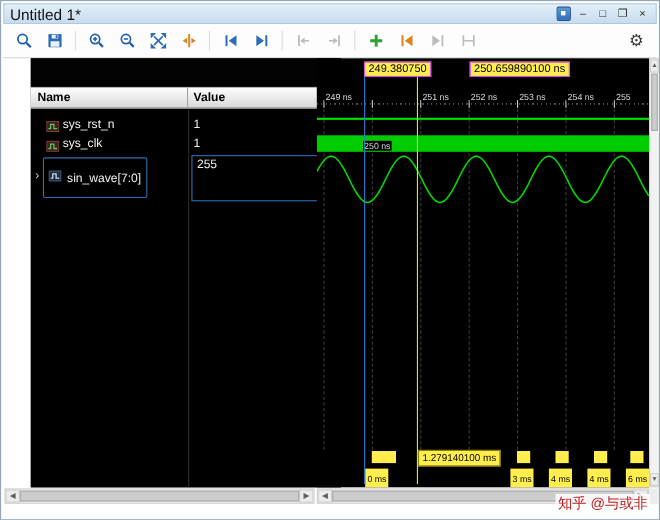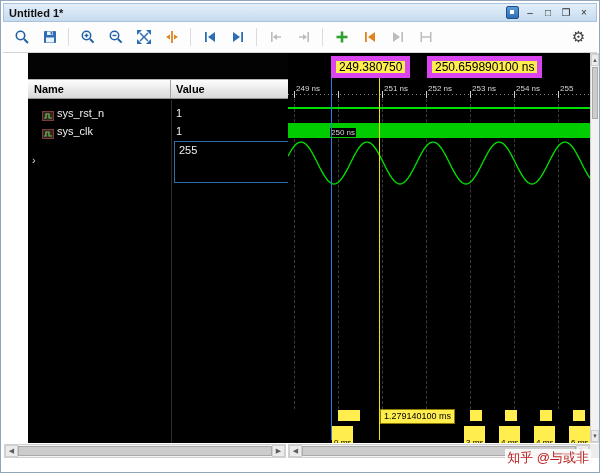--- a/index.html
+++ b/index.html
@@ -2,21 +2,21 @@
 <html><head>
 <meta charset="utf-8">
 <style>
   html,body{margin:0;padding:0;background:#e9e9e9;font-family:"Liberation Sans",sans-serif;}
   #window{position:relative;width:600px;height:473px;background:#ffffff;border:1px solid #93a5b8;box-sizing:border-box;overflow:hidden;}
 
   
   .titlebar{position:absolute;left:2px;top:2px;right:2px;height:19px;
     background:linear-gradient(#e4eff9,#c6dbef);border:1px solid #a9c3dc;box-sizing:border-box;
     display:flex;align-items:center;padding:0 5px;}
-  .title-text{font-size:11px;font-weight:bold;color:#111;flex:1;}
+  .title-text{font-size:14px;font-weight:normal;color:#111;flex:1;}
   .win-controls{display:flex;align-items:center;gap:4px;}
   .win-btn{width:14px;height:13px;display:flex;align-items:center;justify-content:center;
     font-size:10px;color:#2c2c2c;cursor:default;line-height:1;}
   .app-mini-icon{width:11px;height:11px;background:linear-gradient(#5b9bd5,#2e6db4);border:1px solid #1f4f86;border-radius:2px;position:relative;}
   .app-mini-icon::after{content:"";position:absolute;left:3px;top:3px;width:4px;height:4px;background:#fff;}
 
   
   .toolbar{position:absolute;left:2px;top:21px;right:2px;height:31px;background:#fdfdfd;
     border-bottom:1px solid #d4d4d4;display:flex;align-items:center;padding:0 6px;gap:3px;box-sizing:border-box;}
   .tb-btn{width:23px;height:23px;display:flex;align-items:center;justify-content:center;border:1px solid transparent;}
@@ -40,35 +40,35 @@
   .sig-name{position:absolute;left:29px;top:2px;font-size:11px;color:#f0f0f0;white-space:nowrap;}
   .sig-value{position:absolute;left:148px;top:2px;font-size:11px;color:#f0f0f0;}
   .expander{position:absolute;left:4px;top:14px;font-size:11px;color:#d8d8d8;}
   .name-box{position:absolute;left:11px;top:3px;width:95px;height:37px;border:1px solid #2d6fae;border-radius:2px;
     display:flex;align-items:center;gap:5px;padding-left:4px;box-sizing:border-box;}
   .name-box .bus-name{font-size:11px;color:#f0f0f0;white-space:nowrap;}
   .value-box{position:absolute;left:146px;right:3px;top:1px;height:42px;border:1px solid #2d6fae;box-sizing:border-box;}
   .value-box span{position:absolute;left:4px;top:2px;font-size:11px;color:#f0f0f0;}
 
   
-  .cursor-label{position:absolute;top:3px;height:12px;line-height:12px;font-size:12px;color:#000;
-    background:#ffee4d;border:5px solid #d946ef;padding:0 3px;white-space:nowrap;z-index:6;}
+  .cursor-label{position:absolute;top:3px;height:12px;line-height:12px;font-size:10px;color:#000;
+    background:#ffee4d;border:1px solid #d946ef;padding:0 3px;white-space:nowrap;z-index:6;}
   .tickmark{position:absolute;top:38px;width:1px;height:7px;background:#cfcfcf;z-index:3;}
   .tick-label{position:absolute;top:31px;font-size:8px;color:#d6d6d6;background:#000;padding:0 1px;white-space:nowrap;z-index:3;}
   .dotted-line{position:absolute;left:0;right:0;top:41px;height:1px;z-index:2;
     background:repeating-linear-gradient(90deg,#8a8a8a 0 1px,transparent 1px 4px);}
   .grid-line{position:absolute;top:46px;height:310px;width:0;border-left:1px dashed #3a3a3a;z-index:1;}
   .rst-line{position:absolute;left:0;right:0;top:54px;height:2px;background:#00dd00;z-index:2;}
   .clk-block{position:absolute;left:0;right:0;top:70px;height:15px;background:#00cc00;z-index:2;}
   .sine-svg{position:absolute;left:0;top:86px;z-index:2;}
   .cursor-line{position:absolute;top:14px;height:373px;width:1px;z-index:5;}
   .bottom-chip{position:absolute;top:357px;height:11px;background:#ffee4d;z-index:4;}
   .bottom-big-label{position:absolute;left:92px;top:356px;height:13px;line-height:13px;font-size:9px;color:#000;
     background:#ffee4d;border:1px solid #8f7d00;padding:0 3px;white-space:nowrap;z-index:5;}
-  .bottom-tick{position:absolute;top:373px;height:11px;line-height:11px;font-size:8px;color:#000;background:#ffee4d;padding:11px 2px;z-index:4;white-space:nowrap;}
+  .bottom-tick{position:absolute;top:373px;height:11px;line-height:11px;font-size:8px;color:#000;background:#ffee4d;padding:4px 2px;z-index:4;white-space:nowrap;}
 
   
   .hscroll{position:absolute;top:443px;height:14px;background:#f2f2f2;border:1px solid #d0d0d0;box-sizing:border-box;}
   .hs-left{left:3px;width:282px;}
   .hs-wave{left:287px;width:302px;}
   .sb-btn{position:absolute;top:0;bottom:0;width:13px;display:flex;align-items:center;justify-content:center;
     font-size:7px;color:#5f5f5f;background:#ececec;border:1px solid #cfcfcf;box-sizing:border-box;}
   .sb-btn.left{left:0;} .sb-btn.right{right:0;}
   .h-thumb{position:absolute;left:13px;right:13px;top:1px;bottom:1px;background:#cccccc;border:1px solid #aaaaaa;box-sizing:border-box;}
   .vscroll{position:absolute;left:589px;top:52px;width:10px;height:390px;background:#f2f2f2;border:1px solid #d0d0d0;box-sizing:border-box;}
@@ -226,20 +226,29 @@
               <rect x="0.5" y="1.5" width="11" height="9" fill="#3d1f1f" stroke="#7a3b3b"></rect>
               <polyline points="2,8 4,8 4,4 7,4 7,8 10,8" fill="none" stroke="#58c858" stroke-width="1.2"></polyline>
             </svg>
         </span>
         <span class="sig-name">sys_clk</span>
         <span class="sig-value">1</span>
       </div>
 
       <div class="sig-row" style="top:40px;height:46px;">
         <span class="expander">›</span>
+        <div class="name-box">
+          <span>
+            <svg width="12" height="12">
+                <rect x="0.5" y="1.5" width="11" height="9" fill="#1f2f3d" stroke="#3b5a7a"></rect>
+                <polyline points="2,8 4,8 4,4 7,4 7,8 10,8" fill="none" stroke="#c8d8e8" stroke-width="1.2"></polyline>
+              </svg>
+          </span>
+          <span class="bus-name">sin_wave[7:0]</span>
+        </div>
         <div class="value-box">
           <span>255</span>
         </div>
       </div>
     </div>
   </div>
 
   <div class="wave-panel">
     <div id="grid-layer">
         <div class="grid-line" style="left: 6px;"></div>

